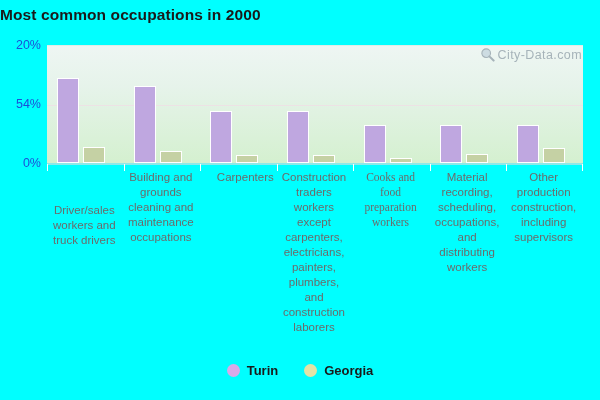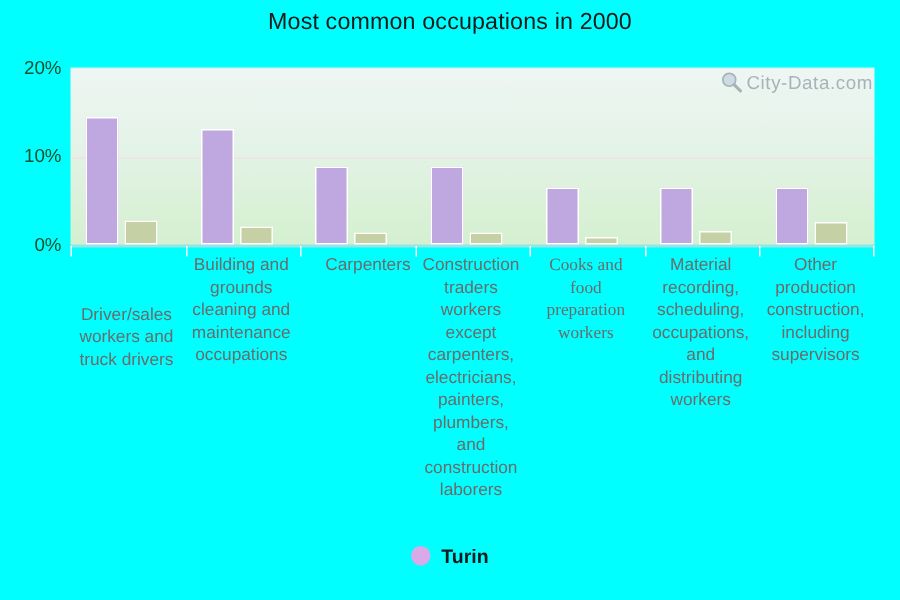--- a/index.html
+++ b/index.html
@@ -18,23 +18,22 @@
     position: absolute;
     left: 0; top: 0;
     width: 600px;
     height: 400px;
   }
   #chart-title {
     position: absolute;
     left: 0;
     top: 6px;
     width: 600px;
-    text-align: center;
     font-size: 15.5px;
-    font-weight: normal;
+    font-weight: bold;
     color: #1a1a1a;
     letter-spacing: 0.1px;
   }
   
   #plot-area {
     position: absolute;
     left: 47px;
     top: 45px;
     width: 536px;
     height: 118px;
@@ -53,21 +52,21 @@
     position: absolute;
     left: 0; top: 0;
     width: 44px;
     height: 400px;
   }
   #y-axis .y-tick {
     position: absolute;
     right: 3px;
     text-align: center;
     font-size: 12.5px;
-    color: #14532d;
+    color: #1d4ed8;
     white-space: nowrap;
     transform: translateY(-50%);
   }
   .bar {
     position: absolute;
     bottom: 0;
     border: 1.5px solid #ffffff;
     box-sizing: border-box;
   }
   .bar.turin { background: #bfa7e0; }
@@ -151,21 +150,21 @@
 </style>
 </head>
 <body>
 
 <div id="chart-root">
 
   <div id="chart-title">Most common occupations in 2000</div>
 
   <div id="y-axis">
       <div class="y-tick" style="top: 163px;">0%</div>
-      <div class="y-tick" style="top: 104px;">10%</div>
+      <div class="y-tick" style="top: 104px;">54%</div>
       <div class="y-tick" style="top: 45px;">20%</div>
     </div>
 
   <div id="plot-area">
       <div class="gridline" style="top: 59px;"></div>
     </div>
 
   <div id="x-axis-line"></div>
 
   <div id="bars-layer">
@@ -193,20 +192,24 @@
       <div class="cat-label" style="left: 355.286px; width: 70.5714px; font-family: Liberation Serif, serif;">Cooks and food preparation workers</div>
       <div class="cat-label" style="left: 431.857px; width: 70.5714px;">Material recording, scheduling, occupations, and distributing workers</div>
       <div class="cat-label" style="left: 508.429px; width: 70.5714px;">Other production construction, including supervisors</div>
     </div>
 
   <div id="legend">
       <div class="legend-entry">
         <span class="legend-swatch turin" style="background: rgb(217, 169, 232);"></span>
         <span class="legend-text">Turin</span>
       </div>
+      <div class="legend-entry">
+        <span class="legend-swatch georgia" style="background: rgb(227, 227, 166);"></span>
+        <span class="legend-text">Georgia</span>
+      </div>
     </div>
 
   <div id="watermark">
     <svg class="wm-icon" viewBox="0 0 16 16">
       <circle cx="6.6" cy="6.6" r="4.6" fill="#c8d8e0" stroke="#9aa8b0" stroke-width="1.2"></circle>
       <line x1="10" y1="10" x2="14.5" y2="14.5" stroke="#9aa8b0" stroke-width="2.2" stroke-linecap="round"></line>
     </svg>
     <span class="wm-text">City-Data.com</span>
   </div>
 

